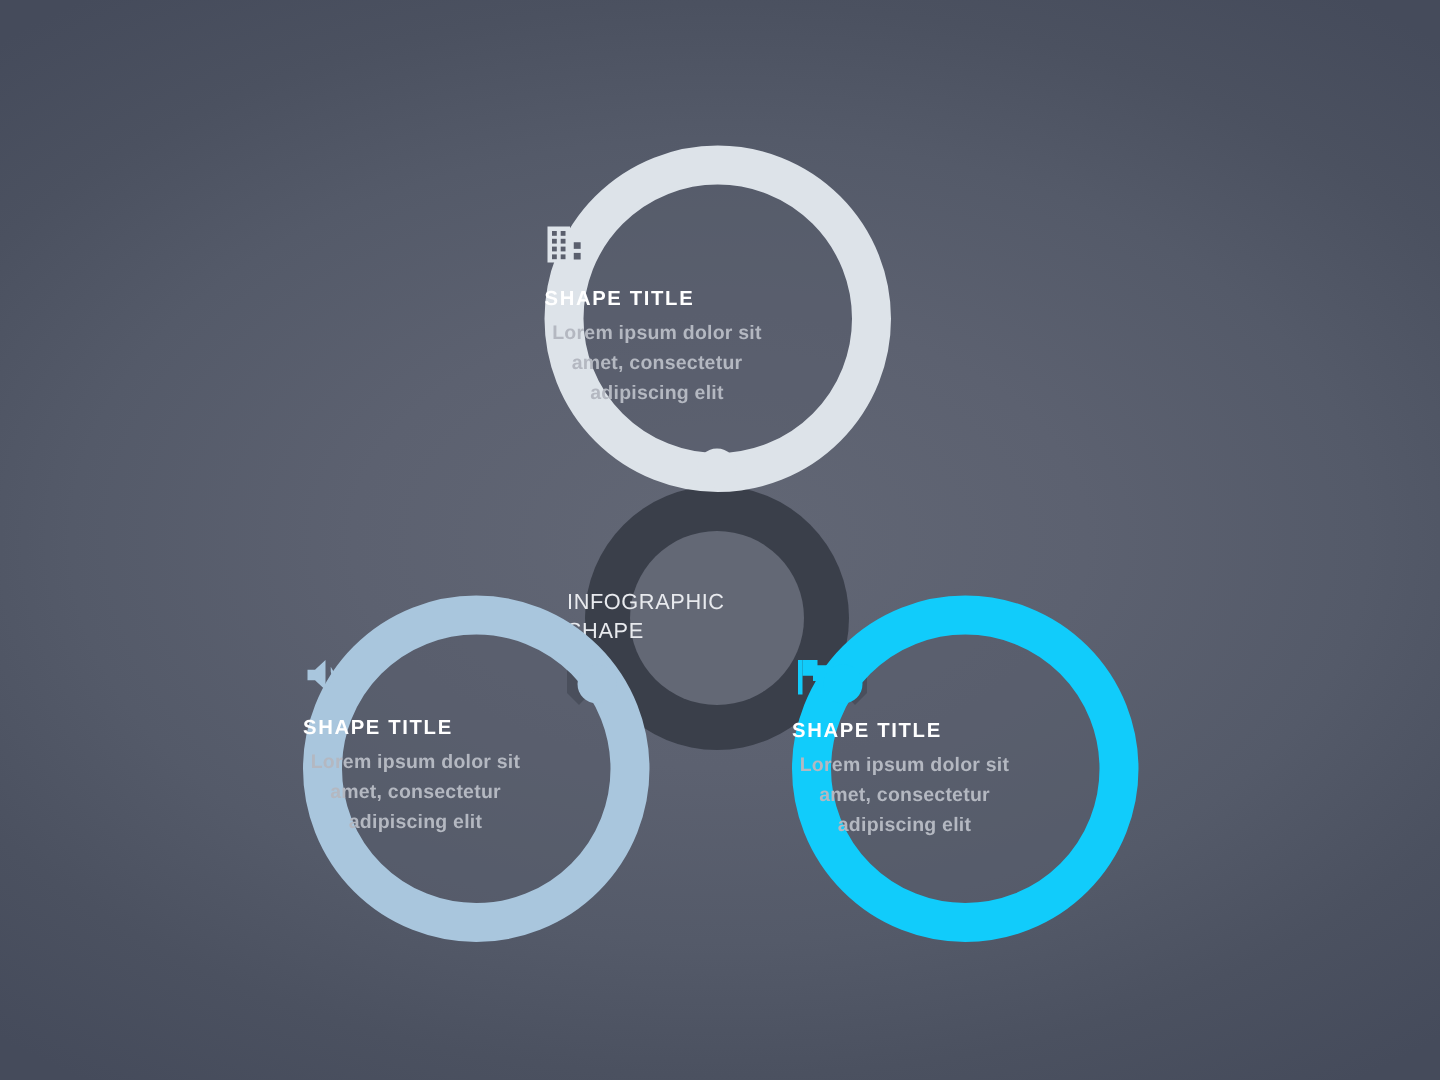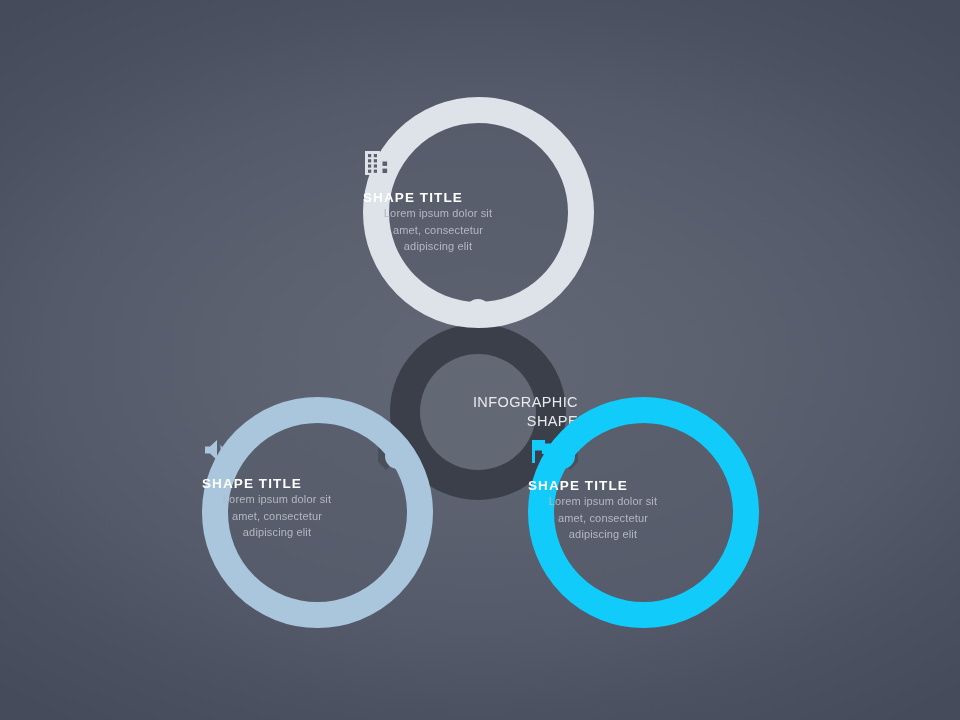--- a/index.html
+++ b/index.html
@@ -39,21 +39,21 @@
   #hub svg { display: block; }
 
   .hub-label {
     position: absolute;
     left: 0;
     top: 0;
     width: 200px;
     height: 200px;
     display: flex;
     flex-direction: column;
-    align-items: flex-end;
+    align-items: flex-start;
     justify-content: center;
     text-align: center;
     color: #e8eaee;
     font-size: 14.5px;
     letter-spacing: 0.4px;
     line-height: 1.32;
     pointer-events: none;
   }
 
   
@@ -87,24 +87,26 @@
   }
   .node .title {
     color: #ffffff;
     font-weight: bold;
     font-size: 13.5px;
     letter-spacing: 1.1px;
     margin-top: 9px;
   }
   .node .body {
     color: #b4b8c1;
-    font-size: 11px;
+    font-size: 13px;
     line-height: 1.52;
     letter-spacing: 0.15px;
+    margin-top: 6px;
     width: 150px;
+    font-weight: bold;
   }
 
   
   #node-top {
     left: 363px; top: 97px; width: 231px; height: 231px;
   }
   #node-top .ring { border: 26px solid #dde3e9; }
   #node-top .disc { left: 26px; top: 26px; right: 26px; bottom: 26px; }
   #node-top .content { padding-top: 52px; }
 

